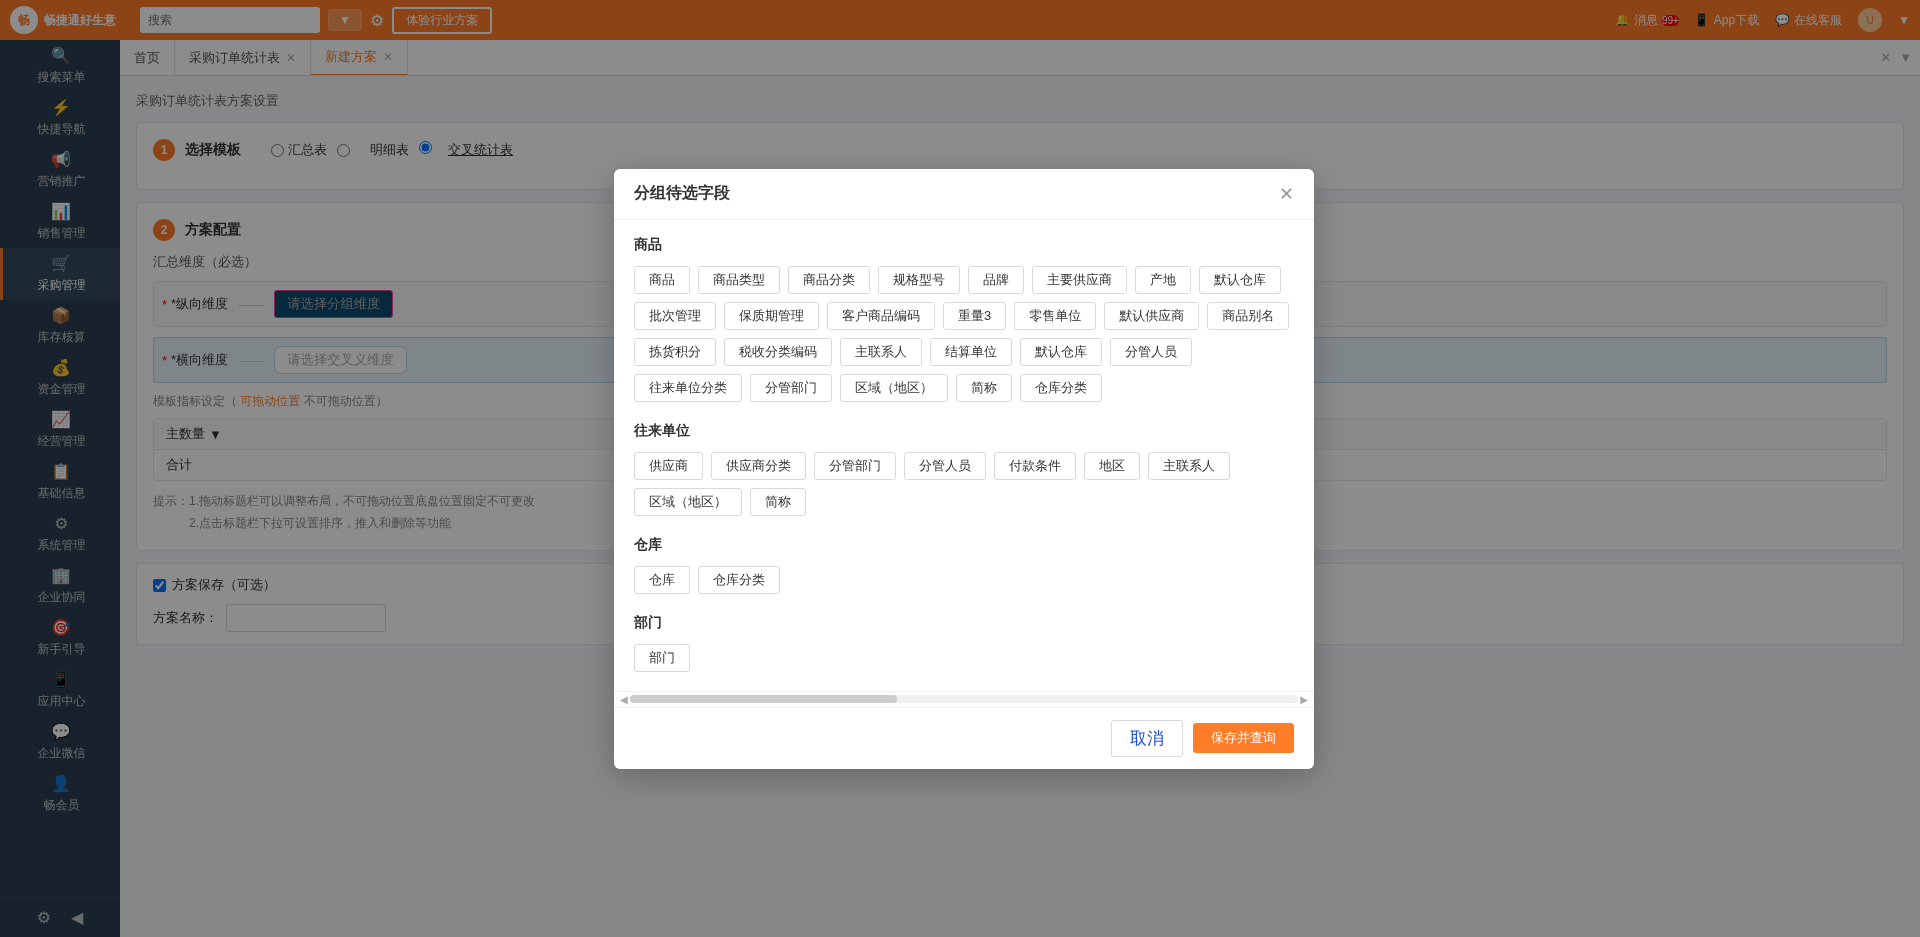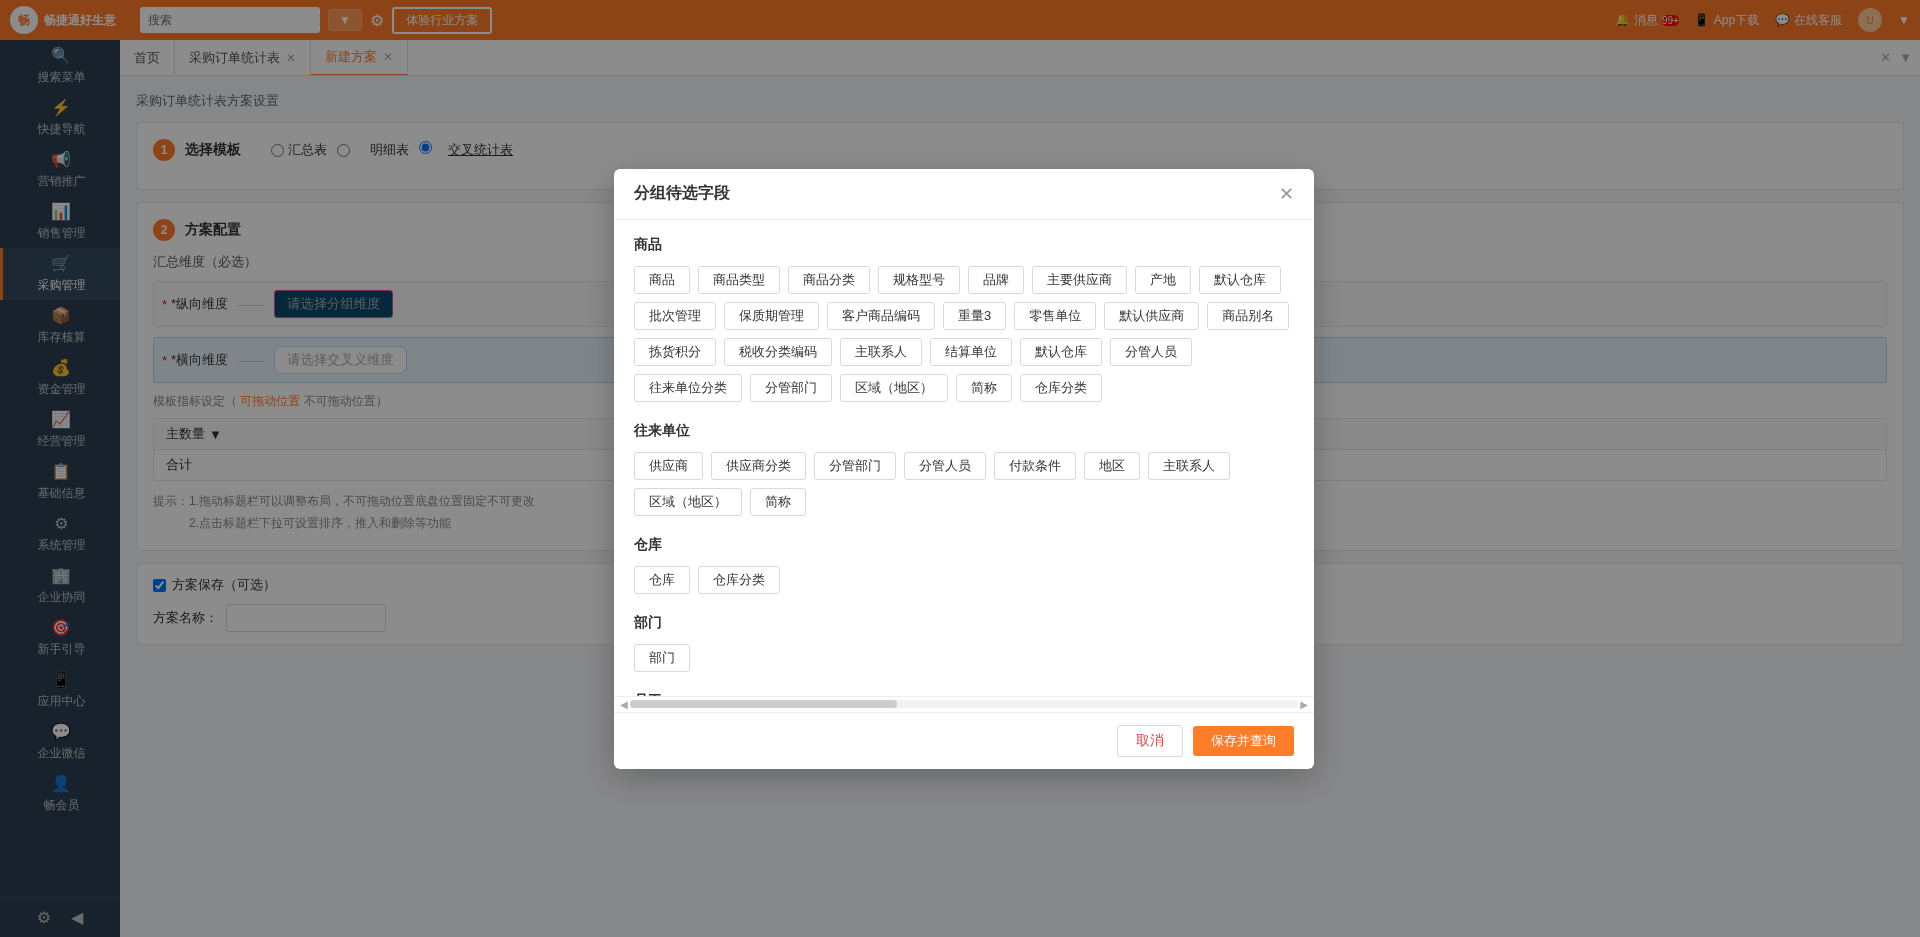--- a/index.html
+++ b/index.html
@@ -308,22 +308,22 @@
       white-space: nowrap;
     }
 
     
     .btn-cancel {
       padding: 6px 18px;
       border: 1px solid #d9d9d9;
       background: #fff;
       border-radius: 3px;
       cursor: pointer;
-      font-size: 14px;
-      color: #ef4444;
+      font-size: 17px;
+      color: #1d4ed8;
       text-align: right;
     }
     .btn-primary {
       padding: 6px 18px;
       border: none;
       background: #ff7c29;
       border-radius: 3px;
       cursor: pointer;
       font-size: 13px;
       color: #fff;

